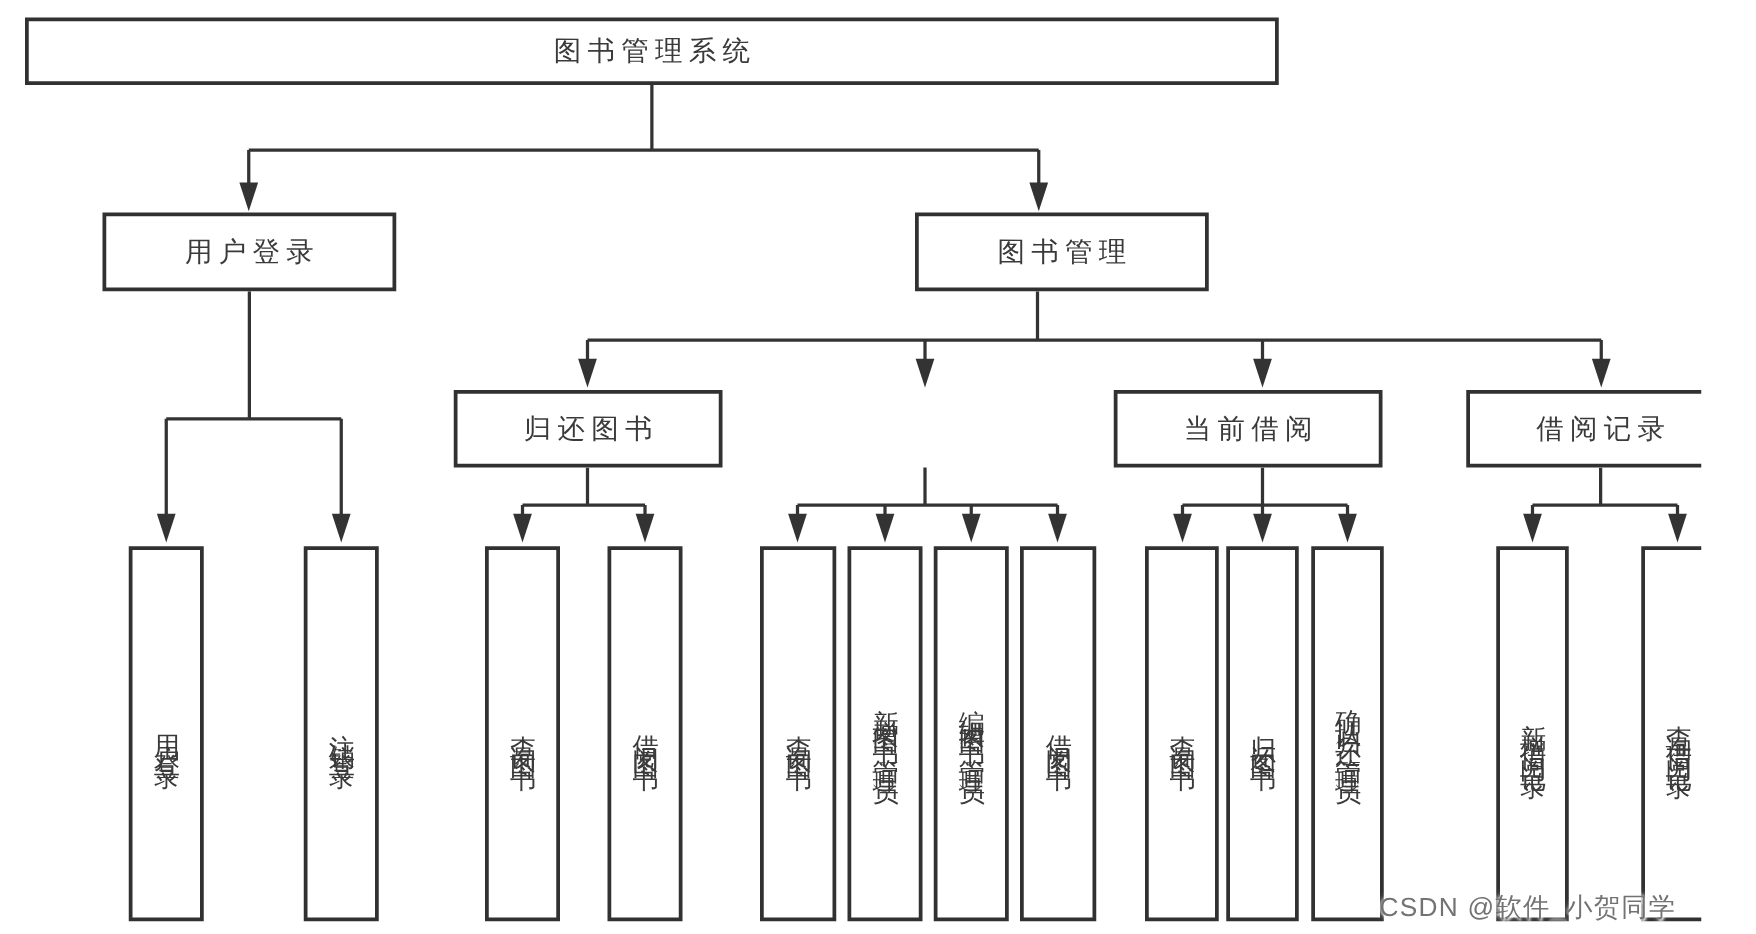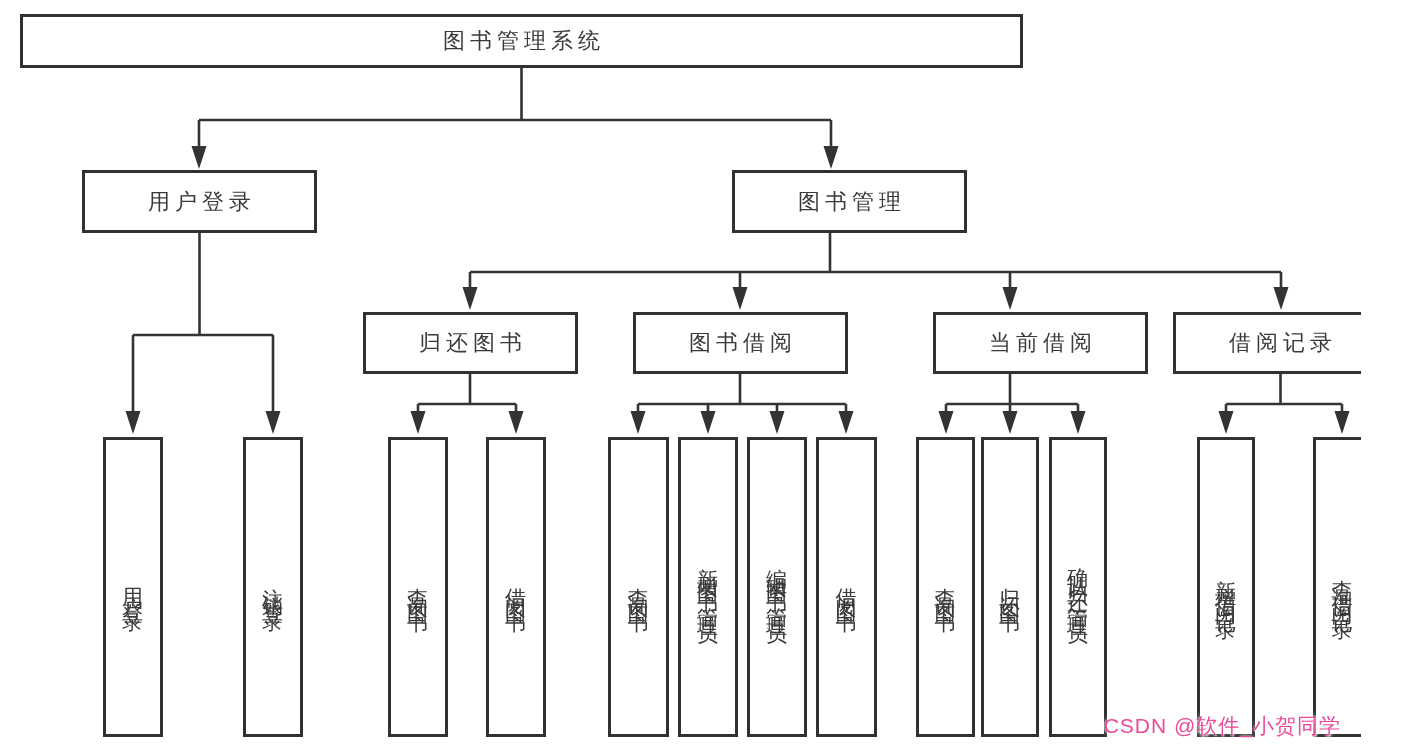--- a/index.html
+++ b/index.html
@@ -19,21 +19,21 @@
   .lv2a  { left:82px;  top:170px; width:235px;  height:63px; }
   .lv2b  { left:712px; top:170px; width:235px;  height:63px;margin-left:20px; }
   .lv3   { top:312px; width:215px; height:62px; }
   .leaf  { top:437px; height:300px; }
   .leaf .vtext {
     writing-mode:vertical-rl; text-orientation:mixed;
     font-size:21px; letter-spacing:8px; color:#3a3a3a; line-height:1;
   }
   .watermark {
     position:absolute; top:712px; right:20px; z-index:10;
-    font-size:21px; color:#ec4899; letter-spacing:1px; white-space:nowrap;
+    font-size:21px; color:#737373; letter-spacing:1px; white-space:nowrap;
     text-shadow:0 0 3px #ffffff, 0 0 6px #ffffff, 1px 1px 2px #ffffff;
   }
 </style>
 </head>
 <body>
 
 <div class="stage">
 
   <svg class="wires" viewBox="0 0 1405 747" xmlns="http://www.w3.org/2000/svg">
     <g>
@@ -85,24 +85,21 @@
   <div class="node lv2a">
     <span class="hlabel">用户登录</span>
   </div>
   <div class="node lv2b">
     <span class="hlabel">图书管理</span>
   </div>
 
   <div class="node lv3" style="left:363px;">
     <span class="hlabel">归还图书</span>
   </div>
-  <div class="node lv3" style="left:633px;">
-    <span class="hlabel">图书借阅</span>
-  </div>
-  <div class="node lv3" style="left:933px;">
+  <div class="node lv3" style="left:891px;">
     <span class="hlabel">当前借阅</span>
   </div>
   <div class="node lv3" style="left:1173px;">
     <span class="hlabel">借阅记录</span>
   </div>
 
   <div class="node leaf" style="left:103px;width:60px;">
     <span class="vtext">用户登录</span>
   </div>
   <div class="node leaf" style="left:243px;width:60px;">

